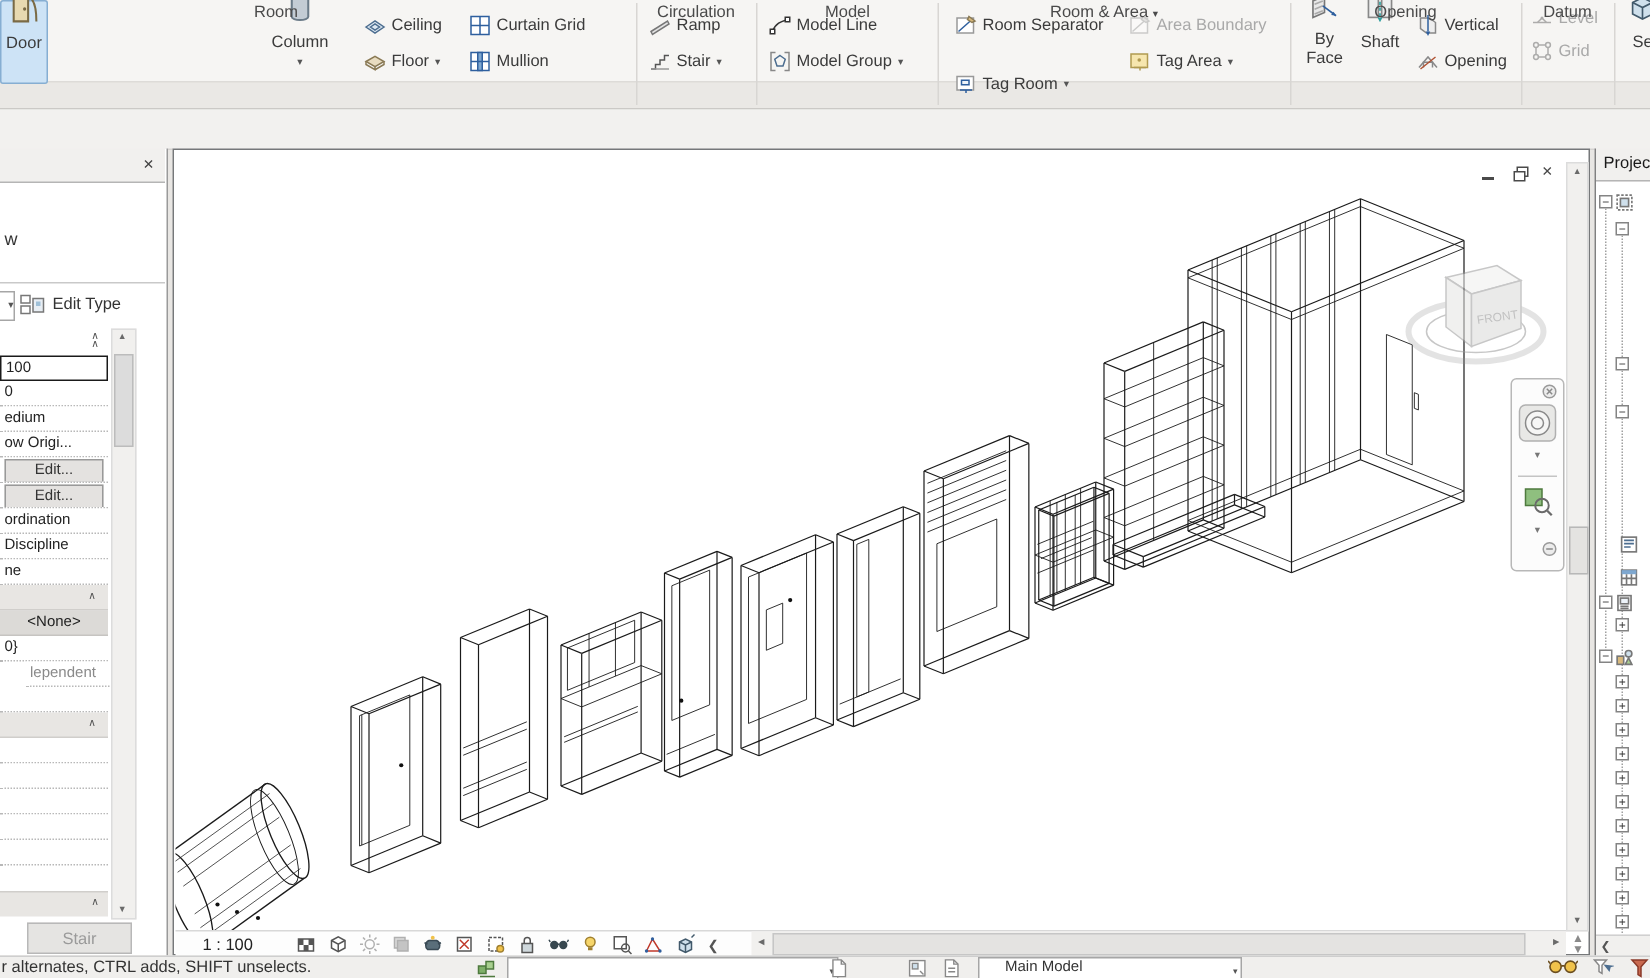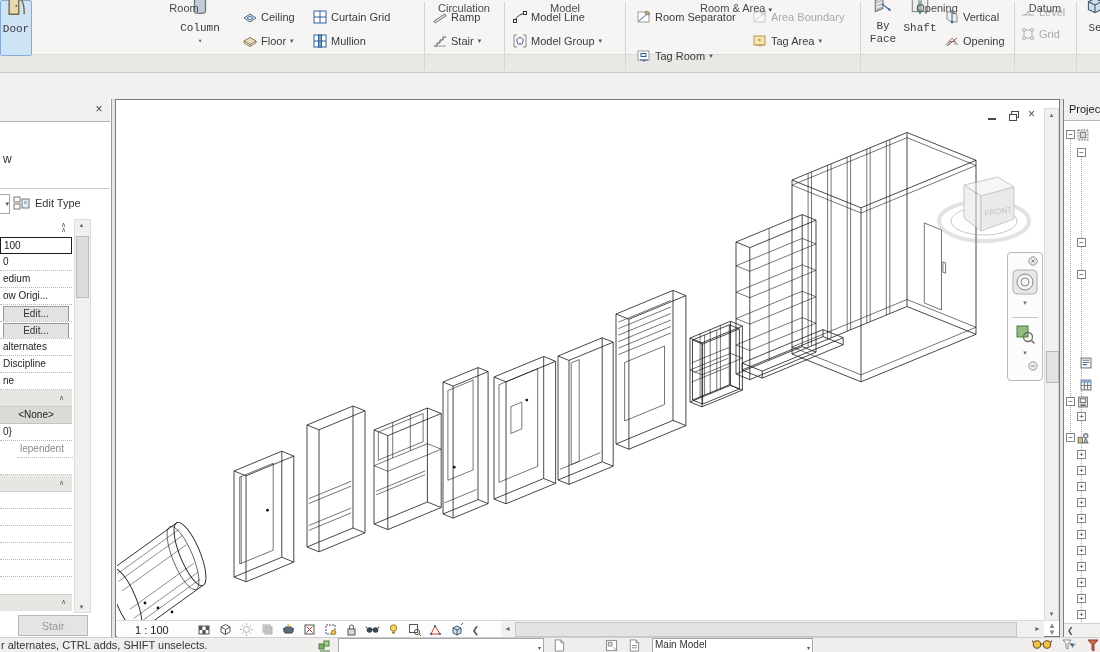--- a/index.html
+++ b/index.html
@@ -3,21 +3,21 @@
 <meta charset="utf-8">
 <style>
   html,body{margin:0;padding:0;background:#d6d4d1;}
   .app{position:relative;width:1100px;height:652px;background:#e8e6e3;overflow:hidden;
        font-family:"Liberation Sans",sans-serif;color:#3b3b3b;font-size:11px;}
   
   .ribbon{position:absolute;left:0;top:0;width:1100px;height:72px;background:#f6f5f3;overflow:hidden;border-bottom:1px solid #cbc9c6;}
   .strip{position:absolute;left:0;top:54px;width:1100px;height:18px;background:#eae8e5;border-top:1px solid #dddbd8;}
   .strip-label{position:absolute;top:2px;transform:translateX(-50%);white-space:nowrap;color:#4a4a4a;}
   .rb-div{position:absolute;top:2px;width:1px;height:68px;background:#d8d6d3;}
-  .rb-big{position:absolute;top:0;height:54px;text-align:center;cursor:default;font-family:Liberation Mono, monospace;}
+  .rb-big{position:absolute;top:0;height:54px;text-align:center;cursor:default;}
   .rb-big .bic{position:absolute;left:50%;transform:translateX(-50%);top:-6px;}
   .rb-big .blb{position:absolute;left:0;right:0;top:22px;white-space:nowrap;}
   .rb-big .bdd{position:absolute;left:0;right:0;top:37px;font-size:7px;color:#555;}
   .rb-big.sel{background:#cde3f6;border:1px solid #86aed2;border-radius:2px;}
   .rb-sm{position:absolute;height:20px;white-space:nowrap;display:flex;align-items:center;gap:3px;}
   .rb-sm .lb{color:#3b3b3b;}
   .rb-sm.dis .lb{color:#a9a9a9;}
   .dd{font-size:7px;color:#555;margin-left:1px;}
   .ic16 svg{width:16px;height:16px;display:block;}
   .ic22 svg{width:22px;height:22px;display:block;}
@@ -86,21 +86,21 @@
   .ticon{position:absolute;width:12px;height:12px;}
   .ticon svg{width:12px;height:12px;display:block;}
   .pb-hsb{position:absolute;left:0;top:524px;width:37px;height:14px;background:#f1f0ee;border-top:1px solid #d0d0d0;}
   .pb-hsb .ar{position:absolute;left:3px;top:2px;font-size:8px;color:#555;}
   
   .statusbar{position:absolute;left:0;top:637px;width:1100px;height:15px;background:#f0efed;border-top:1px solid #cecece;}
   .sb-msg{position:absolute;left:1px;top:1px;font-size:11px;color:#333;white-space:nowrap;}
   .sb-ic{position:absolute;top:1px;}
   .sb-ic svg{display:block;}
   .sb-combo{position:absolute;top:0px;height:13px;background:#fff;border:1px solid #a6a6a6;font-size:10px;
-       line-height:12px;padding-left:2px;color:#333;box-sizing:content-box;}
+       line-height:12px;padding-left:17px;color:#333;box-sizing:content-box;}
   .sb-combo .cdd{position:absolute;right:2px;top:3px;font-size:6px;color:#555;}
   svg{display:block;}
   svg text{font-family:"Liberation Sans",sans-serif;}
 </style>
 </head>
 <body>
 
 <div class="app">
 
   <div class="ribbon">
@@ -365,21 +365,21 @@
     <div class="grid-top">
       <span class="chev">∧<br>∧</span>
     </div>
     <div class="prop-grid" id="prop-grid">
         <div class="prow input">100</div>
         <div class="prow text">0</div>
         <div class="prow text">edium</div>
         <div class="prow text">ow Origi...</div>
         <div class="prow button"><span class="pbtn">Edit...</span></div>
         <div class="prow button"><span class="pbtn">Edit...</span></div>
-        <div class="prow text">alternates</div>
+        <div class="prow text">ordination</div>
         <div class="prow text">Discipline</div>
         <div class="prow text">ne</div>
         <div class="prow section">
           <span class="chev">∧</span>
         </div>
         <div class="prow flatbutton">&lt;None&gt;</div>
         <div class="prow text">0}</div>
         <div class="prow muted">lependent</div>
         <div class="prow text"></div>
         <div class="prow section">

